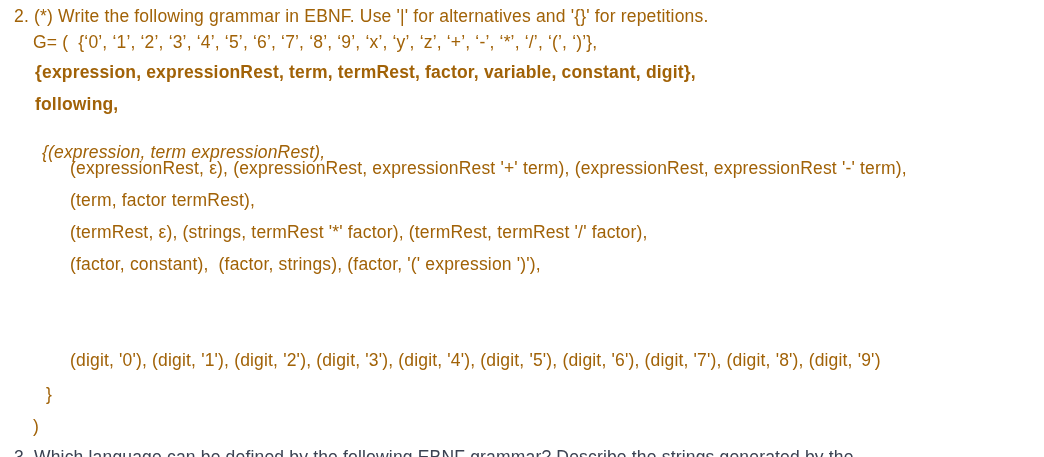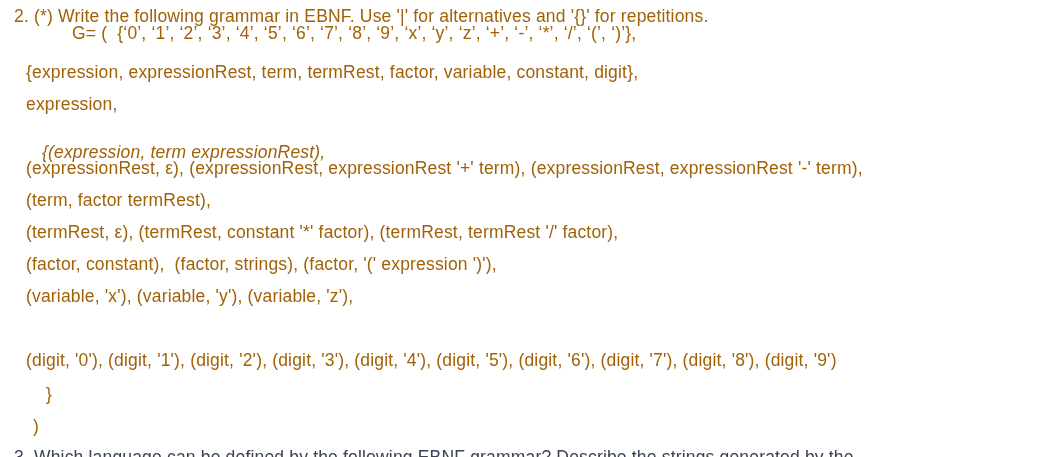--- a/index.html
+++ b/index.html
@@ -26,53 +26,52 @@
     left: 0;
     white-space: pre;
     font-size: 17.5px;
     line-height: 21px;
     color: #a16207;
     letter-spacing: 0.01em;
   }
   
   .ind-0  { padding-left: 14px; }   
   .ind-1  { padding-left: 33px; }   
-  .ind-2  { padding-left: 26px; }   
+  .ind-2  { padding-left: 35px; font-weight: bold; }   
   .ind-2b { padding-left: 42px; }   
-  .ind-3  { padding-left: 26px; }   
+  .ind-3  { padding-left: 70px; }   
   .ind-4  { padding-left: 46px; }   
   .ind-5  { padding-left: 33px; }   
   .clipped {
     color: #3b4252;
   }
 </style>
 </head>
 <body>
 
 <div id="doc">
 
   <div class="line ind-0" style="top:6px;">2. (*) Write the following grammar in EBNF. Use '|' for alternatives and '{}' for repetitions.</div>
 
-  <div class="line ind-1" style="top:23px;margin-left:39px;">G= (  {‘0’, ‘1’, ‘2’, ‘3’, ‘4’, ‘5’, ‘6’, ‘7’, ‘8’, ‘9’, ‘x’, ‘y’, ‘z’, ‘+’, ‘-’, ‘*’, ‘/’, ‘(’, ‘)’},</div>
+  <div class="line ind-1" style="top:32px;">G= (  {‘0’, ‘1’, ‘2’, ‘3’, ‘4’, ‘5’, ‘6’, ‘7’, ‘8’, ‘9’, ‘x’, ‘y’, ‘z’, ‘+’, ‘-’, ‘*’, ‘/’, ‘(’, ‘)’},</div>
 
   <div class="line ind-2" style="top:62px;">{expression, expressionRest, term, termRest, factor, variable, constant, digit},</div>
 
-  <div class="line ind-2" style="top:94px;">expression,</div>
+  <div class="line ind-2" style="top:94px;">following,</div>
 
   <div class="line ind-2b" style="top:142px;font-style:italic;">{(expression, term expressionRest),</div>
 
   <div class="line ind-3" style="top:158px;">(expressionRest, ε), (expressionRest, expressionRest '+' term), (expressionRest, expressionRest '-' term),</div>
 
   <div class="line ind-3" style="top:190px;">(term, factor termRest),</div>
 
-  <div class="line ind-3" style="top:222px;">(termRest, ε), (termRest, constant '*' factor), (termRest, termRest '/' factor),</div>
+  <div class="line ind-3" style="top:222px;">(termRest, ε), (strings, termRest '*' factor), (termRest, termRest '/' factor),</div>
 
   <div class="line ind-3" style="top:254px;">(factor, constant),  (factor, strings), (factor, '(' expression ')'),</div>
 
-  <div class="line ind-3" style="top:286px;">(variable, 'x'), (variable, 'y'), (variable, 'z'),</div>
 
 
   <div class="line ind-3" style="top:350px;">(digit, '0'), (digit, '1'), (digit, '2'), (digit, '3'), (digit, '4'), (digit, '5'), (digit, '6'), (digit, '7'), (digit, '8'), (digit, '9')</div>
 
   <div class="line ind-4" style="top:384px;">}</div>
 
   <div class="line ind-5" style="top:416px;">)</div>
 
   <div class="line ind-0 clipped" style="top:447px;">3. Which language can be defined by the following EBNF grammar? Describe the strings generated by the</div>
 

